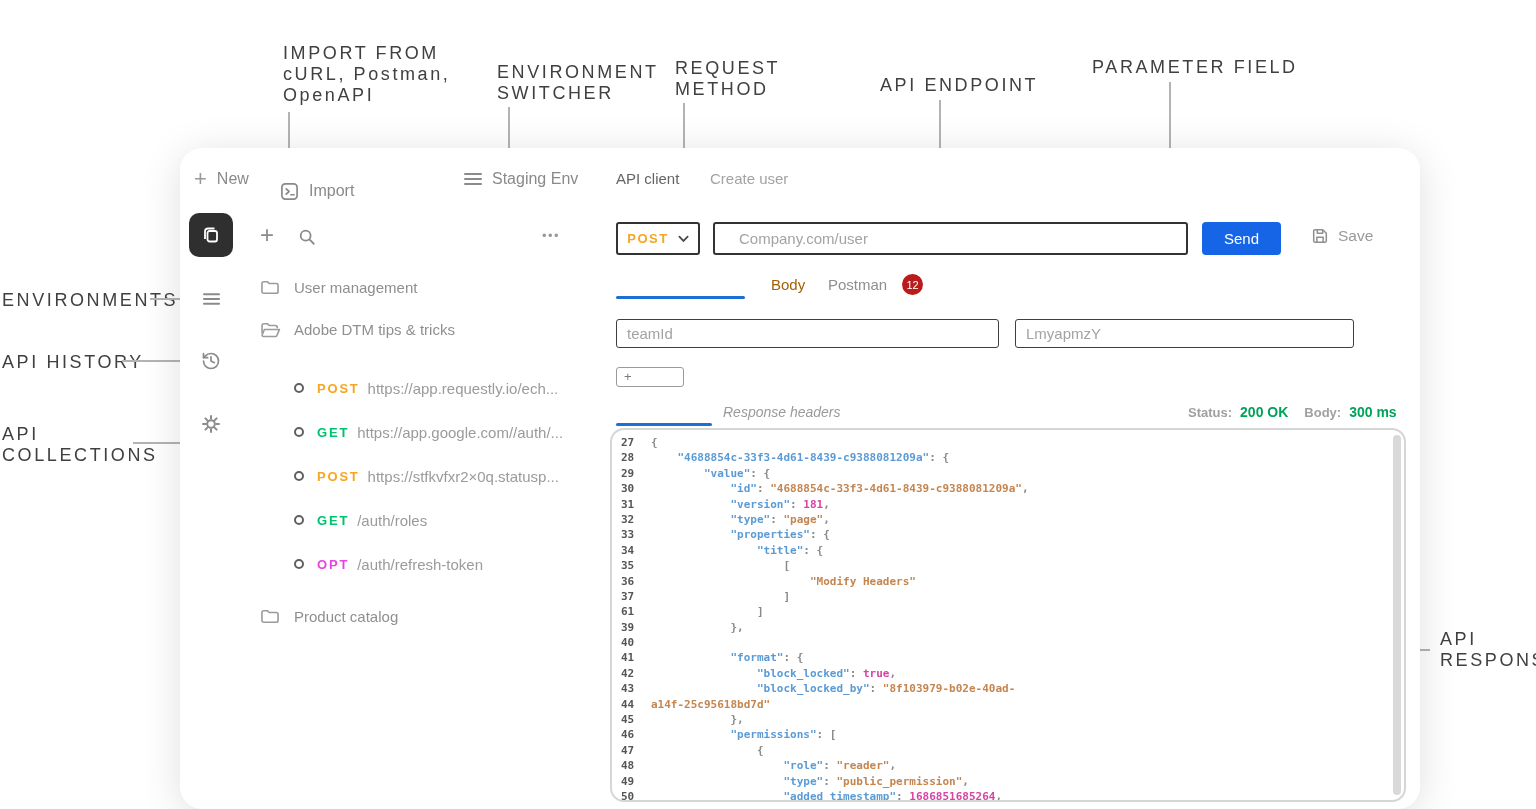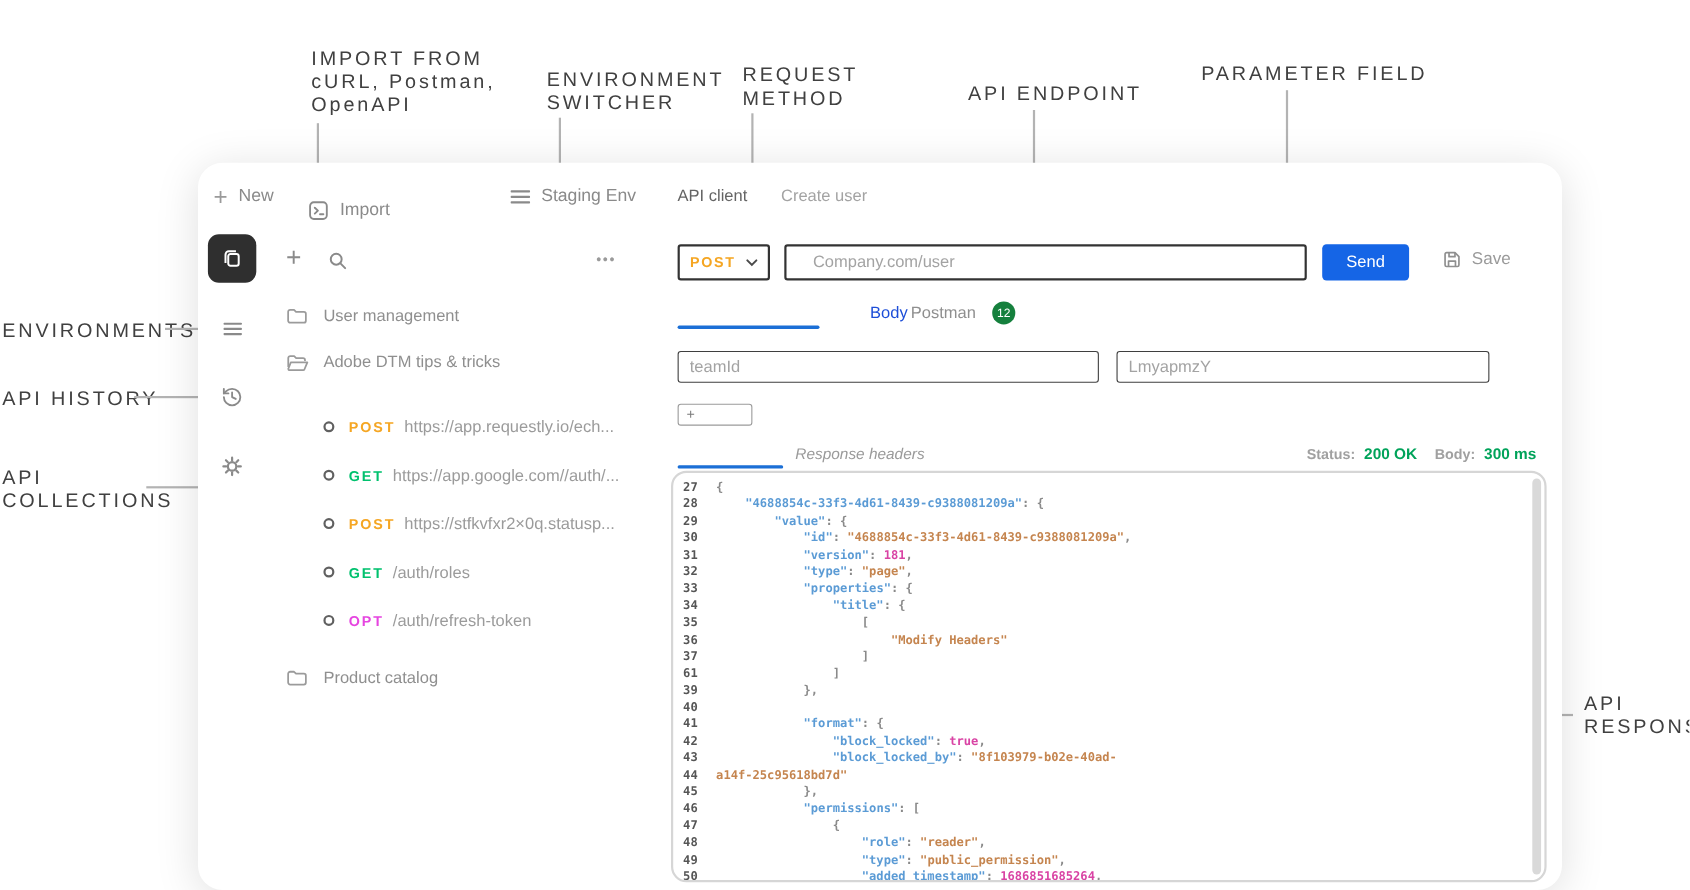--- a/index.html
+++ b/index.html
@@ -64,24 +64,24 @@
              font-family:"Liberation Sans",sans-serif;outline:none;background:#fff;}
   #url-input::placeholder{color:#a3a3a3;opacity:1;}
   #send-button{position:absolute;left:1022px;top:74px;width:79px;height:33px;background:var(--send,#1565e6);
                color:#fff;font-size:15px;border:none;border-radius:4px;display:flex;align-items:center;
                justify-content:center;font-family:inherit;cursor:pointer;}
   #save-button{position:absolute;left:1131px;top:79px;display:flex;gap:9px;align-items:center;
                color:#9a9a9a;font-size:15.5px;cursor:pointer;}
 
   
   #req-tab-underline{position:absolute;left:436px;top:148px;width:129px;height:3px;background:var(--accent,#1b6fd6);border-radius:2px;}
-  #tab-body{position:absolute;left:591px;top:128px;font-size:15px;color:#1d4ed8;cursor:pointer;margin-left:20px;}
+  #tab-body{position:absolute;left:591px;top:128px;font-size:15px;color:#a16207;cursor:pointer;}
   #tab-headers{position:absolute;left:648px;top:128px;font-size:15px;color:#8f8f8f;cursor:pointer;}
   #headers-badge{position:absolute;left:722px;top:126px;width:21px;height:21px;border-radius:50%;
-                 background:#15803d;color:#fff;font-size:11px;display:flex;align-items:center;justify-content:center;}
+                 background:#b91c1c;color:#fff;font-size:11px;display:flex;align-items:center;justify-content:center;}
 
   
   .param-input{position:absolute;top:171px;height:29px;border:1.5px solid #3f3f3f;border-radius:3px;
                box-sizing:border-box;padding:0 10px;font-size:15px;color:#a3a3a3;
                font-family:"Liberation Sans",sans-serif;outline:none;background:#fff;}
   #param-key{left:436px;width:383px;}
   #param-value{left:835px;width:339px;}
   #add-param{position:absolute;left:436px;top:219px;width:68px;height:20px;border:1.5px solid #9b9b9b;
              border-radius:3px;color:#7a7a7a;font-size:13px;line-height:16px;padding:0 0 0 7px;
              box-sizing:border-box;background:#fff;text-align:left;font-family:inherit;cursor:pointer;}

